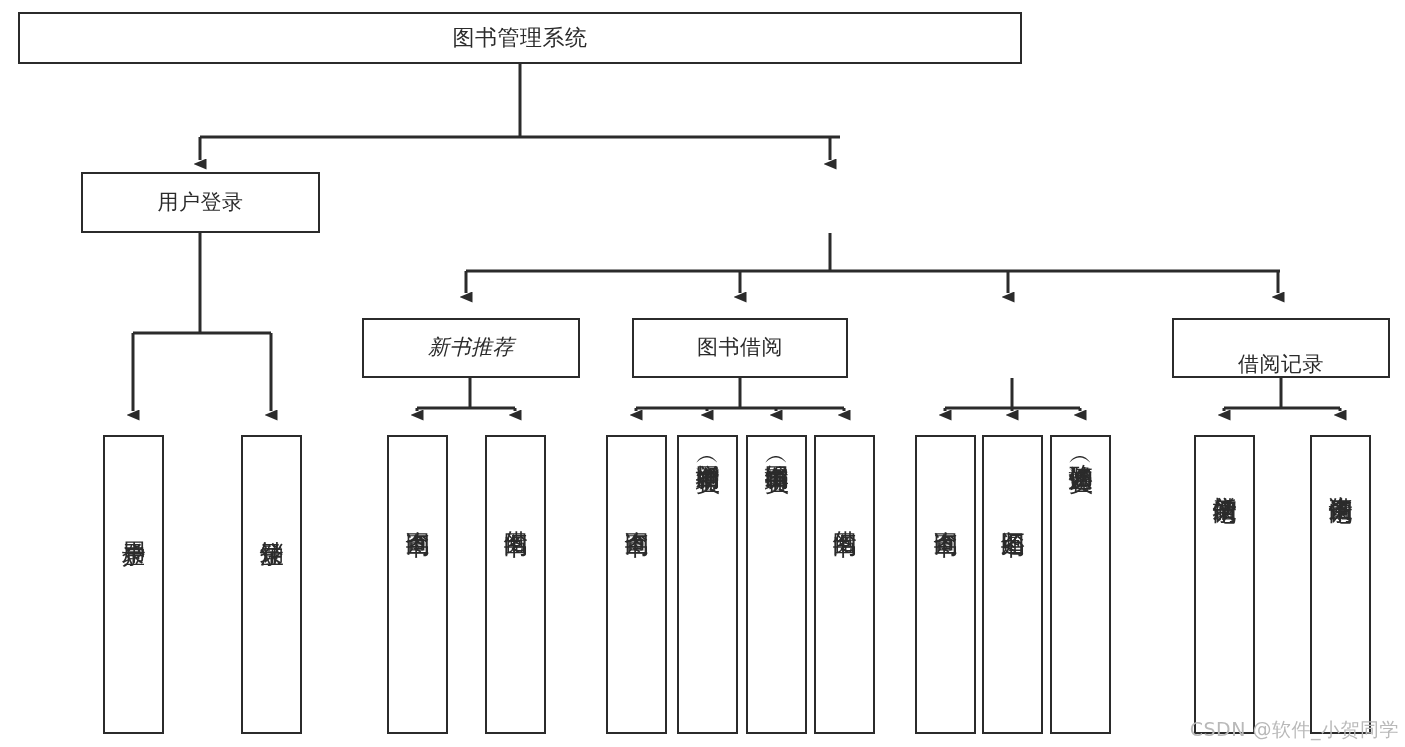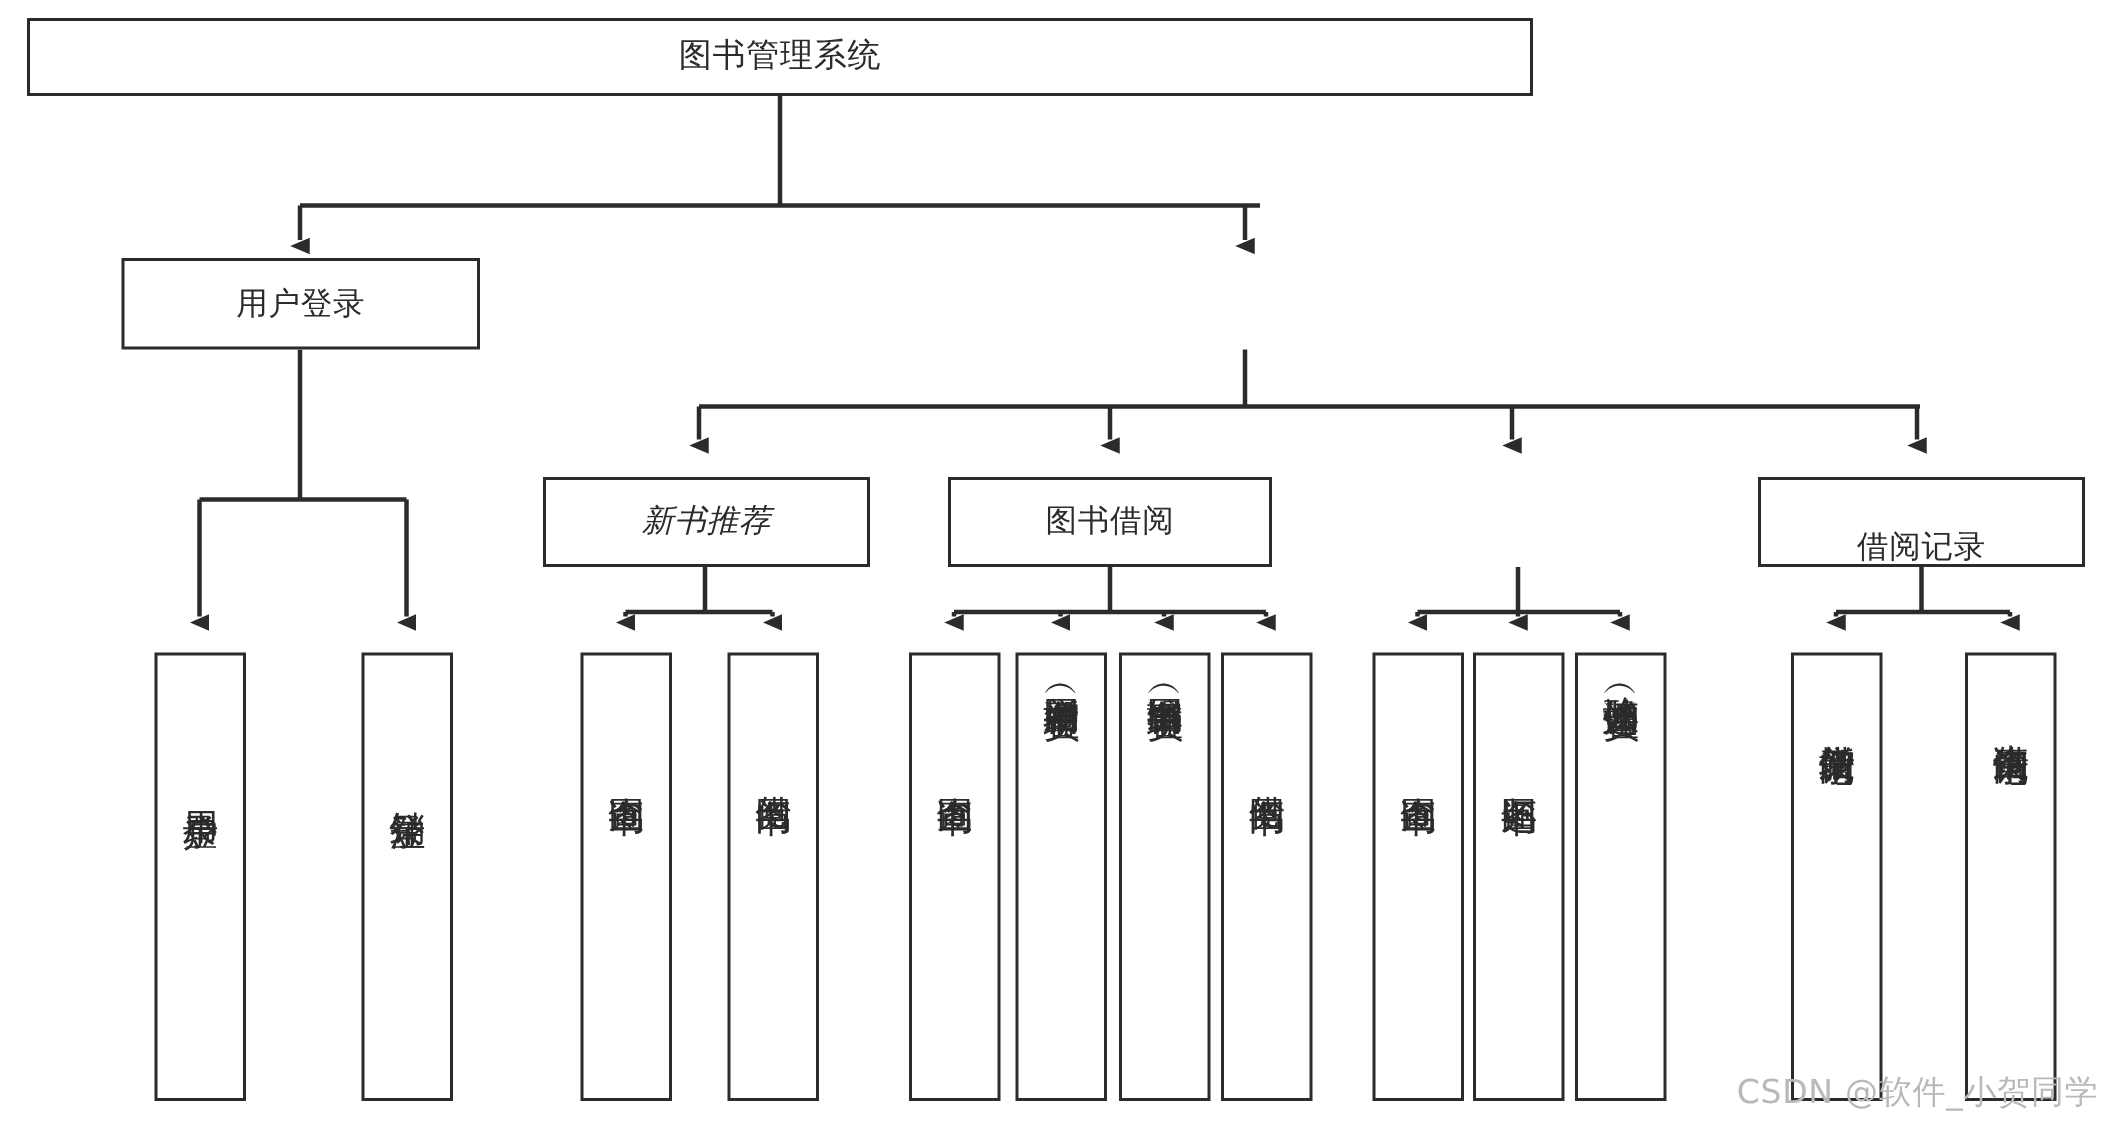--- a/index.html
+++ b/index.html
@@ -55,21 +55,21 @@
     font-size: 24px;
     line-height: 1.18;
     letter-spacing: 1px;
     white-space: nowrap;
     display: block;
   }
   .watermark {
     position: absolute;
     right: 6px;
     bottom: 4px;
-    font-size: 22px;
+    font-size: 19px;
     color: #b9b9b9;
     white-space: nowrap;
     letter-spacing: 0.5px;
     pointer-events: none;
   }
 </style>
 </head>
 <body>
 
 <div id="canvas">

